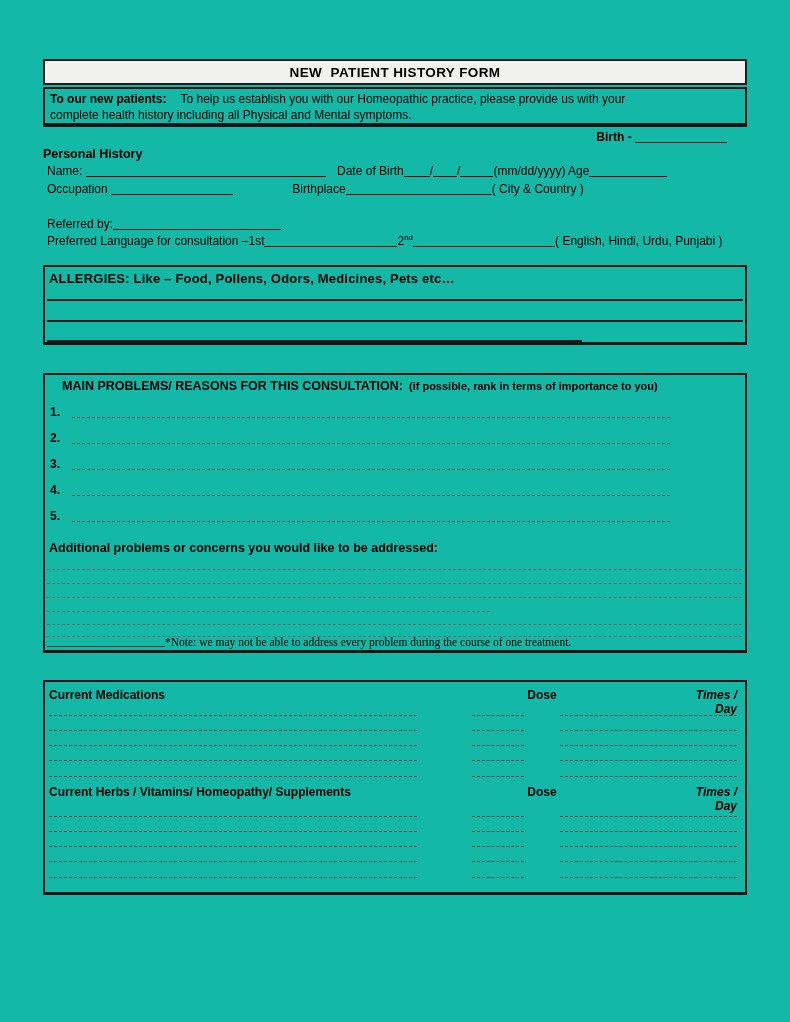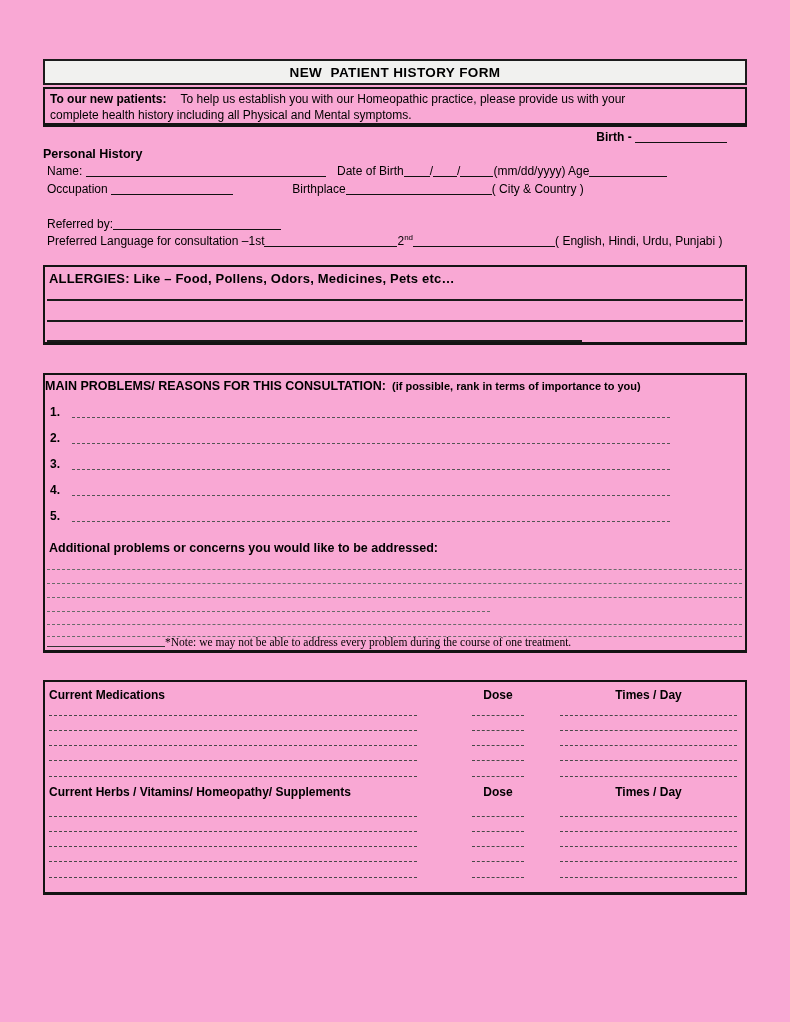--- a/index.html
+++ b/index.html
@@ -1,18 +1,18 @@
 <!DOCTYPE html>
 <html><head>
 <meta charset="utf-8">
 <style>
   * { margin:0; padding:0; box-sizing:border-box; }
   html,body { background:#fff; }
   .page {
-    position:relative; width:790px; height:1022px; background:#f9a8d4;
+    position:relative; width:790px; height:1022px; background:#14b8a6;
     font-family:"Liberation Sans","DejaVu Sans",sans-serif;
     font-size:12px; color:#000; overflow:hidden;
   }
   .content { position:absolute; left:43px; top:59px; width:704px; height:840px; }
 
   
   .title-box {
     position:absolute; top:0; left:0; right:0; height:26px;
     border:2px solid #1c1c1c; background:#f1f1ef;
     display:flex; align-items:center; justify-content:center;
@@ -38,41 +38,41 @@
   }
 
   .sec-box { position:absolute; left:0; right:0; border:2px solid #141414; border-bottom-width:3px; }
   #allergies  { top:206px; height:80px; }
   #problems   { top:314px; height:280px; }
   #meds       { top:621px; height:215px; }
 
   .all-head { position:absolute; top:4px; left:4px; font-weight:bold; font-size:13px; letter-spacing:.2px; }
   .a-line { position:absolute; left:2px; border-bottom:2px solid #1a1a1a; height:0; }
 
-  .mp-head { position:absolute; top:4px; left:0; font-weight:bold; font-size:12.5px; white-space:nowrap; }
+  .mp-head { position:absolute; top:4px; left:17px; font-weight:bold; font-size:12.5px; white-space:nowrap; }
   .mp-sub  { font-weight:bold; font-size:11px; margin-left:6px; }
   .mp-item { position:absolute; left:5px; height:14px; }
   .mp-num  { font-weight:bold; display:inline-block; width:17px; }
   .mp-line { position:absolute; left:22px; width:598px; border-bottom:1px dashed #555; height:0; top:12px; }
 
   .add-head { position:absolute; left:4px; top:166px; font-weight:bold; font-size:12.5px; }
   .w-line { position:absolute; left:2px; right:3px; border-bottom:1px dashed #6a6a6a; height:0; }
   .w-line.partial { right:auto; width:443px; }
 
   .note-row { position:absolute; left:2px; top:260px; height:14px; white-space:nowrap; }
   .note-bl { display:inline-block; width:118px; height:11px; border-bottom:1px solid #333; margin-bottom:-1px; }
   .note-text { font-family:"Liberation Serif","DejaVu Serif",serif; font-size:11.5px; }
 
-  .m-head { position:absolute; left:4px; right:8px; display:flex; font-weight:bold; font-size:12px; }
+  .m-head { position:absolute; left:4px; right:8px; display:flex; font-weight:bold; font-size:12px;gap:44px; }
   .m-row  { position:absolute; left:4px; right:8px; display:flex; height:0; }
   .mc1 { width:368px; } .msp1 { width:55px; } .mc2 { width:52px; } .msp2 { width:36px; } .mc3 { flex:1; }
   .m-row .mc1, .m-row .mc2, .m-row .mc3 { border-bottom:1px dashed #484848; }
   .m-head .mc1 { width:423px; }
   .m-head .mc2 { text-align:center; }
-  .m-head .mc3 { text-align:center; }
+  .m-head .mc3 { text-align:right;font-style:italic; }
 
   sup { font-size:8px; vertical-align:super; line-height:0; }
 </style>
 </head>
 <body>
 
 <div class="page">
   <div class="content">
 
     <div class="title-box">

